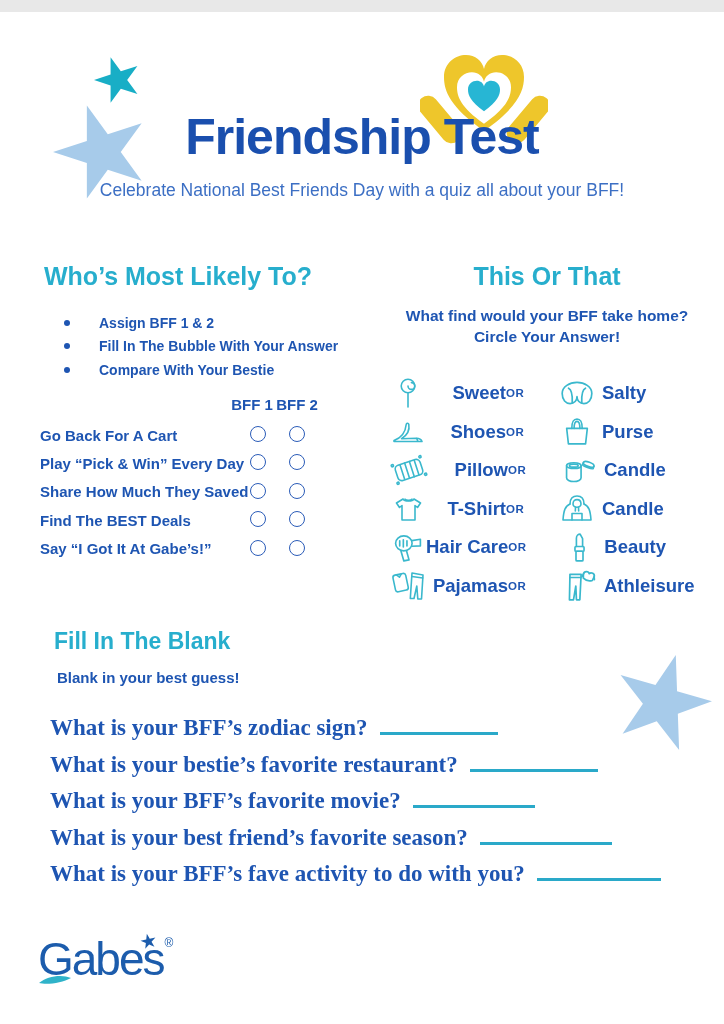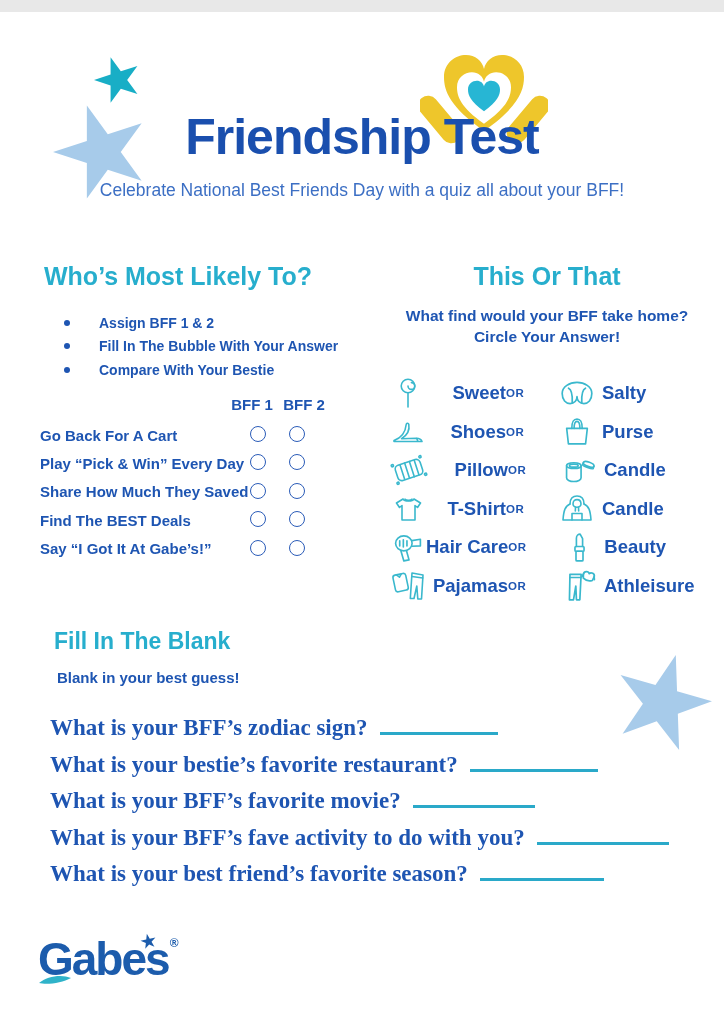--- a/index.html
+++ b/index.html
@@ -19,21 +19,21 @@
     font-size:17.5px;color:var(--subtitle_blue,#3c6fc4);}
 
   
   .h-cyan{font-weight:bold;color:var(--heading_cyan,#27aecd);}
   .wml-heading{left:44px;top:250px;font-size:25px;}
   .wml-instructions{left:64px;top:299px;}
   .instr{display:flex;align-items:center;height:23.5px;font-size:14px;font-weight:bold;gap:21px;}
   .instr .dot{width:6px;height:6px;border-radius:50%;background:var(--body_blue,#1e55b2);
     margin-right:8px;flex:0 0 auto;}
   .bff-header{top:384px;width:44px;text-align:center;font-size:15px;font-weight:bold;}
-  .bff1-h{left:230px;} .bff2-h{left:282px;}
+  .bff1-h{left:230px;} .bff2-h{left:275px;}
   .ml-rows{left:40px;top:409px;width:290px;}
   .ml-row{position:relative;height:28.4px;display:flex;align-items:center;}
   .ml-label{font-size:15px;font-weight:bold;white-space:nowrap;}
   .bubble{position:absolute;width:16px;height:16px;border:1.7px solid var(--bubble_blue,#2b5cb8);
     border-radius:50%;box-sizing:border-box;top:5px;background:#fff;}
   .bubble.b1{left:210px;} .bubble.b2{left:249px;}
 
   
   .tot-heading{left:382px;top:250px;width:330px;text-align:center;font-size:25px;}
   .tot-sub{left:382px;top:293px;width:330px;text-align:center;
@@ -57,21 +57,21 @@
   .blank{display:inline-block;height:13px;border-bottom:3px solid var(--line_teal,#2aa9c9);
     margin-left:12px;}
   .q-row:nth-child(1) .blank{width:118px;}
   .q-row:nth-child(2) .blank{width:128px;}
   .q-row:nth-child(3) .blank{width:122px;}
   .q-row:nth-child(4) .blank{width:132px;}
   .q-row:nth-child(5) .blank{width:124px;}
   .star-blue-bottom{left:608px;top:640px;}
 
   
-  .logo{left:38px;top:924px;font-size:46px;font-weight:bold;letter-spacing:-2px;
+  .logo{left:38px;top:924px;font-size:46px;font-weight:normal;letter-spacing:-2px;
     color:var(--brand_blue,#1c5cac);line-height:1;}
   .logo-star{position:absolute;left:102px;top:-3px;}
   .logo-wave{position:absolute;left:0px;top:38px;}
   .logo-reg{font-size:12px;vertical-align:28px;letter-spacing:0;margin-left:1px;}
 </style>
 </head>
 <body>
 
 <div class="page">
 
@@ -300,24 +300,24 @@
     <div class="q-row">
       <span class="q-text">What is your BFF’s zodiac sign?</span><span class="blank"></span>
     </div>
     <div class="q-row">
       <span class="q-text">What is your bestie’s favorite restaurant?</span><span class="blank"></span>
     </div>
     <div class="q-row">
       <span class="q-text">What is your BFF’s favorite movie?</span><span class="blank"></span>
     </div>
     <div class="q-row">
+      <span class="q-text">What is your best friend’s favorite season?</span><span class="blank"></span>
+    </div>
+    <div class="q-row">
       <span class="q-text">What is your BFF’s fave activity to do with you?</span><span class="blank"></span>
-    </div>
-    <div class="q-row">
-      <span class="q-text">What is your best friend’s favorite season?</span><span class="blank"></span>
     </div>
   </div>
 
   <svg class="abs star-blue-bottom" width="108" height="104" viewBox="0 0 108 104">
     <polygon fill="var(--star_light_blue,#a7cbea)" points="0,-1 0.2245,-0.309 0.951,-0.309 0.3633,0.118 0.5878,0.809 0,0.382 -0.5878,0.809 -0.3633,0.118 -0.951,-0.309 -0.2245,-0.309" transform="translate(54 51) scale(50) rotate(16)"></polygon>
   </svg>
 
   <div class="abs logo">
     <svg class="logo-wave" width="34" height="11" viewBox="0 0 34 11">
       <path d="M1 9 C9 2 24 0 33 4 C24 9 9 11 1 9 Z" fill="var(--brand_teal,#2fb3c9)"></path>

